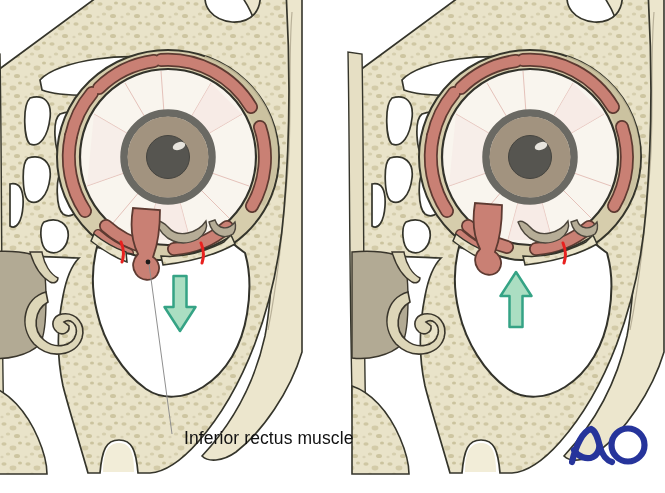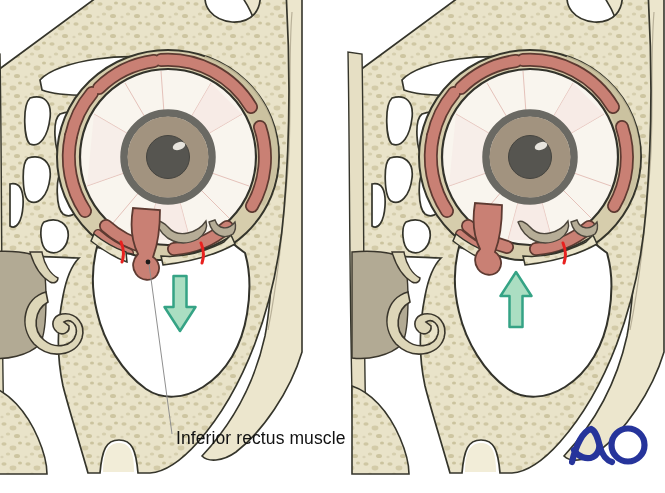--- a/index.html
+++ b/index.html
@@ -1,19 +1,19 @@
 <!DOCTYPE html>
 <html><head>
 <meta charset="utf-8">
 <style>
   html,body{margin:0;padding:0;background:#fff;}
   .stage{position:relative;width:665px;height:493px;background:#fff;overflow:hidden;
          font-family:"Liberation Sans",sans-serif;}
   .stage svg.main{position:absolute;left:0;top:0;}
-  .anat-label{position:absolute;left:176px;top:428px;font-size:17.5px;color:#111;
+  .anat-label{position:absolute;left:184px;top:428px;font-size:17.5px;color:#111;
               white-space:nowrap;letter-spacing:.1px;}
   .ao-logo{position:absolute;left:569px;top:420px;width:84px;height:54px;}
   .sr{position:absolute;width:1px;height:1px;overflow:hidden;clip:rect(0 0 0 0);white-space:nowrap;}
 </style>
 </head>
 <body>
 
 <div class="stage">
 
 <svg class="main" width="665" height="493" viewBox="0 0 665 493">

